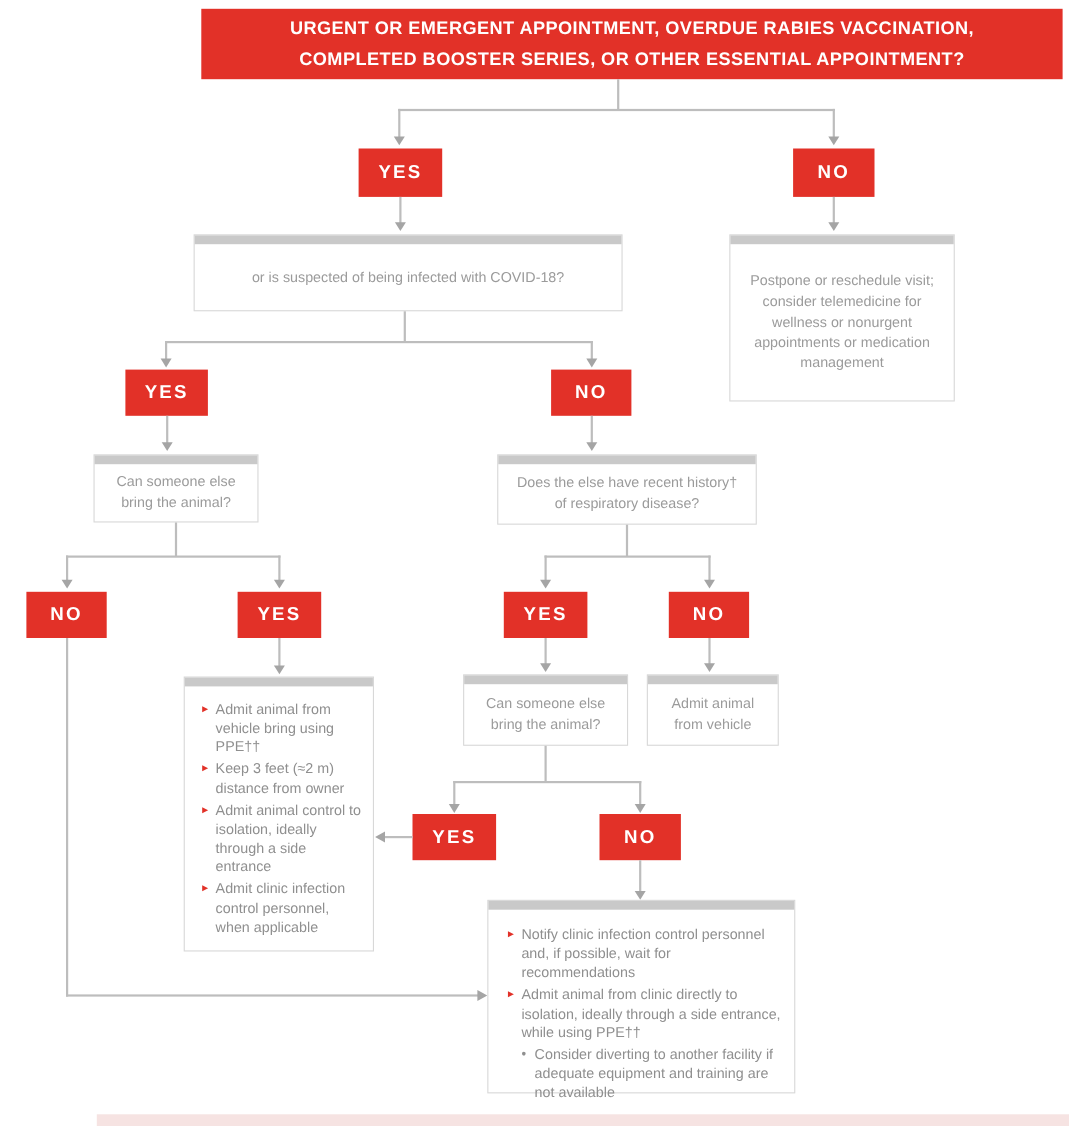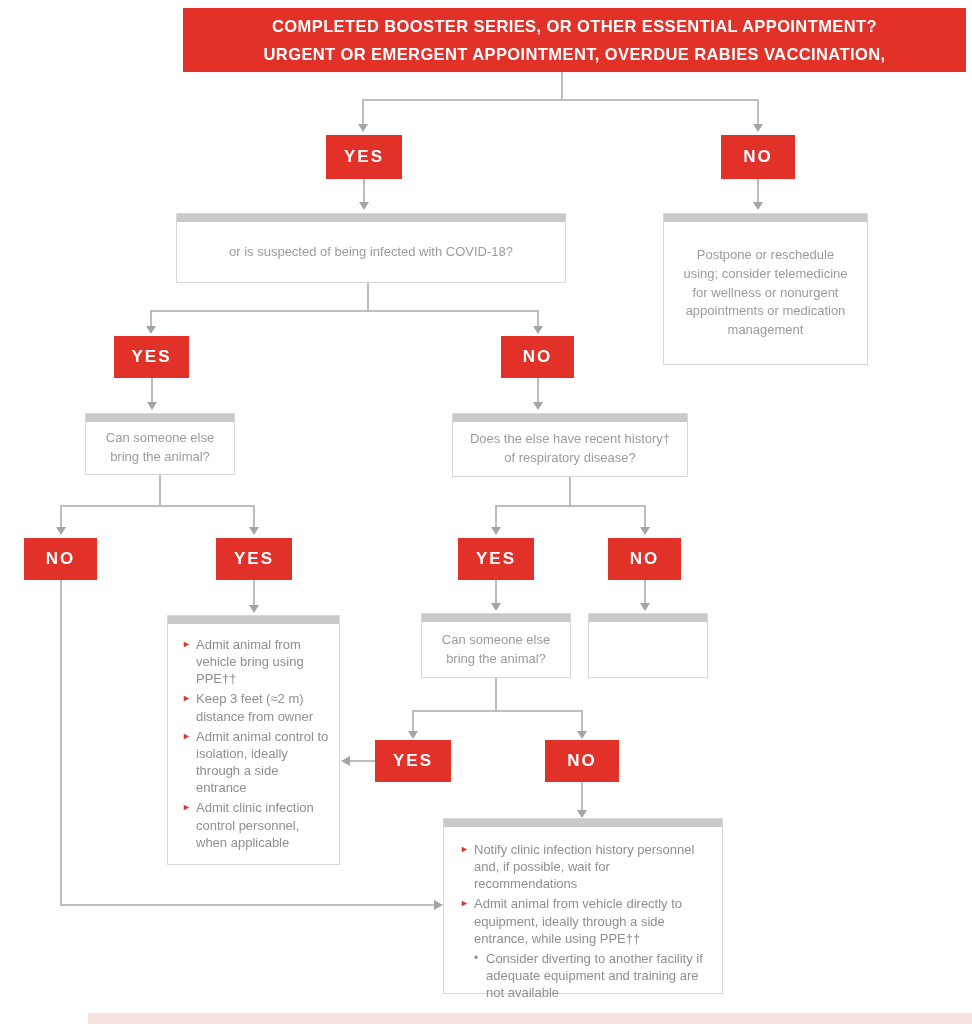--- a/index.html
+++ b/index.html
@@ -44,22 +44,22 @@
   .arr-r{position:absolute;width:0;height:0;border-top:5px solid transparent;border-bottom:5px solid transparent;border-left:9px solid var(--arrow);}
   .arr-l{position:absolute;width:0;height:0;border-top:5px solid transparent;border-bottom:5px solid transparent;border-right:9px solid var(--arrow);}
   .footer-strip{position:absolute;background:var(--footer);}
 </style>
 </head>
 <body>
 
 <div class="canvas">
 
   <div class="banner" style="left:183px;top:8px;width:783px;height:64px">
+    <span>URGENT OR EMERGENT APPOINTMENT, OVERDUE RABIES VACCINATION,</span>
     <span>COMPLETED BOOSTER SERIES, OR OTHER ESSENTIAL APPOINTMENT?</span>
-    <span>URGENT OR EMERGENT APPOINTMENT, OVERDUE RABIES VACCINATION,</span>
   </div>
 
   <div class="vl" style="left:561px;top:72px;height:28px"></div>
   <div class="hl" style="left:362px;top:99px;width:397px"></div>
   <div class="vl" style="left:362px;top:99px;height:26px"></div>
   <div class="arr-d" style="left:358px;top:124px"></div>
   <div class="vl" style="left:757px;top:99px;height:26px"></div>
   <div class="arr-d" style="left:753px;top:124px"></div>
 
   <div class="rbox" style="left:326px;top:135px;width:76px;height:44px">YES</div>
@@ -72,21 +72,21 @@
 
   <div class="qbox" style="left:176px;top:213px;width:390px;height:70px">
     <div class="qbar"></div>
     <div class="qtext">
       <span class="ln">or is suspected of being infected with COVID-18?</span>
     </div>
   </div>
 
   <div class="qbox" style="left:663px;top:213px;width:205px;height:152px">
     <div class="qbar"></div>
-    <div class="qtext">Postpone or reschedule using; consider telemedicine for wellness or nonurgent appointments or medication management</div>
+    <div class="qtext">Postpone or reschedule visit; consider telemedicine for wellness or nonurgent appointments or medication management</div>
   </div>
 
   <div class="vl" style="left:367px;top:283px;height:28px"></div>
   <div class="hl" style="left:150px;top:310px;width:389px"></div>
   <div class="vl" style="left:150px;top:310px;height:17px"></div>
   <div class="arr-d" style="left:146px;top:326px"></div>
   <div class="vl" style="left:537px;top:310px;height:17px"></div>
   <div class="arr-d" style="left:533px;top:326px"></div>
 
   <div class="rbox" style="left:114px;top:336px;width:75px;height:42px">YES</div>
@@ -153,20 +153,21 @@
       </div>
     </div>
   </div>
 
   <div class="qbox" style="left:421px;top:613px;width:150px;height:65px">
     <div class="qbar"></div>
     <div class="qtext">Can someone else bring the animal?</div>
   </div>
   <div class="qbox" style="left:588px;top:613px;width:120px;height:65px">
     <div class="qbar"></div>
+    <div class="qtext">Admit animal from vehicle</div>
   </div>
 
   <div class="vl" style="left:495px;top:678px;height:33px"></div>
   <div class="hl" style="left:412px;top:710px;width:171px"></div>
   <div class="vl" style="left:412px;top:710px;height:22px"></div>
   <div class="arr-d" style="left:408px;top:731px"></div>
   <div class="vl" style="left:581px;top:710px;height:22px"></div>
   <div class="arr-d" style="left:577px;top:731px"></div>
 
   <div class="rbox" style="left:375px;top:740px;width:76px;height:42px">YES</div>
@@ -180,25 +181,25 @@
 
   <div class="vl" style="left:60px;top:580px;height:326px"></div>
   <div class="hl" style="left:60px;top:904px;width:375px"></div>
   <div class="arr-r" style="left:434px;top:900px"></div>
 
   <div class="qbox" style="left:443px;top:818px;width:280px;height:176px">
     <div class="qbar"></div>
     <div class="blist" style="padding:14px 12px 8px 16px">
       <div class="bitem">
         <span class="bmark">►</span>
-        <span>Notify clinic infection history personnel and, if possible, wait for recommendations</span>
-      </div>
-      <div class="bitem">
-        <span class="bmark">►</span>
-        <span>Admit animal from vehicle directly to equipment, ideally through a side entrance, while using PPE††</span>
+        <span>Notify clinic infection control personnel and, if possible, wait for recommendations</span>
+      </div>
+      <div class="bitem">
+        <span class="bmark">►</span>
+        <span>Admit animal from clinic directly to isolation, ideally through a side entrance, while using PPE††</span>
       </div>
       <div class="bsub">
         <span class="smark">•</span>
         <span>Consider diverting to another facility if adequate equipment and training are not available</span>
       </div>
     </div>
   </div>
 
   <div class="footer-strip" style="left:88px;top:1013px;width:884px;height:11px"></div>
 

